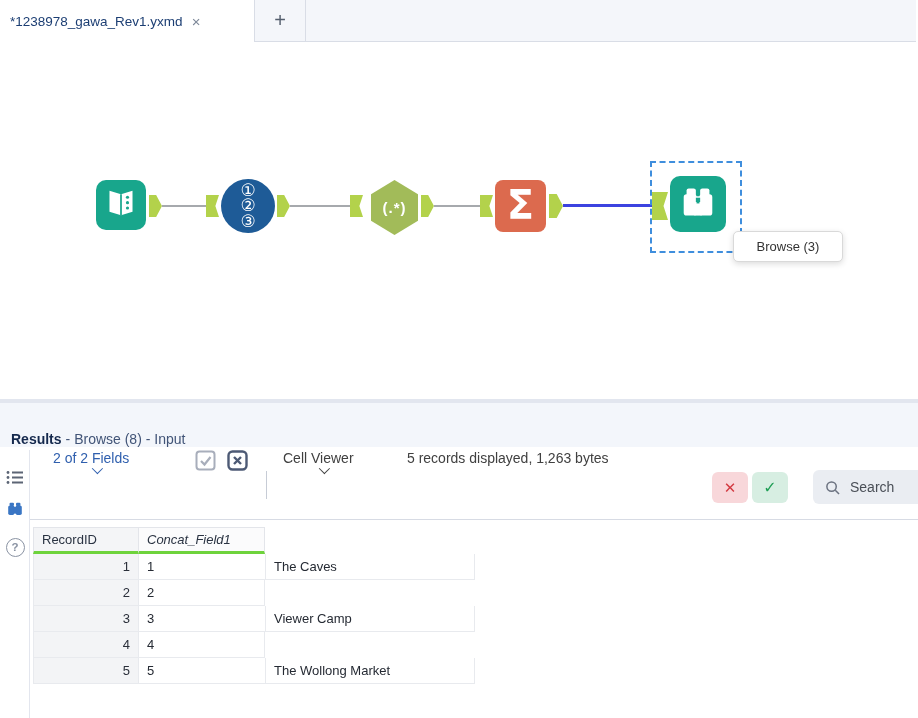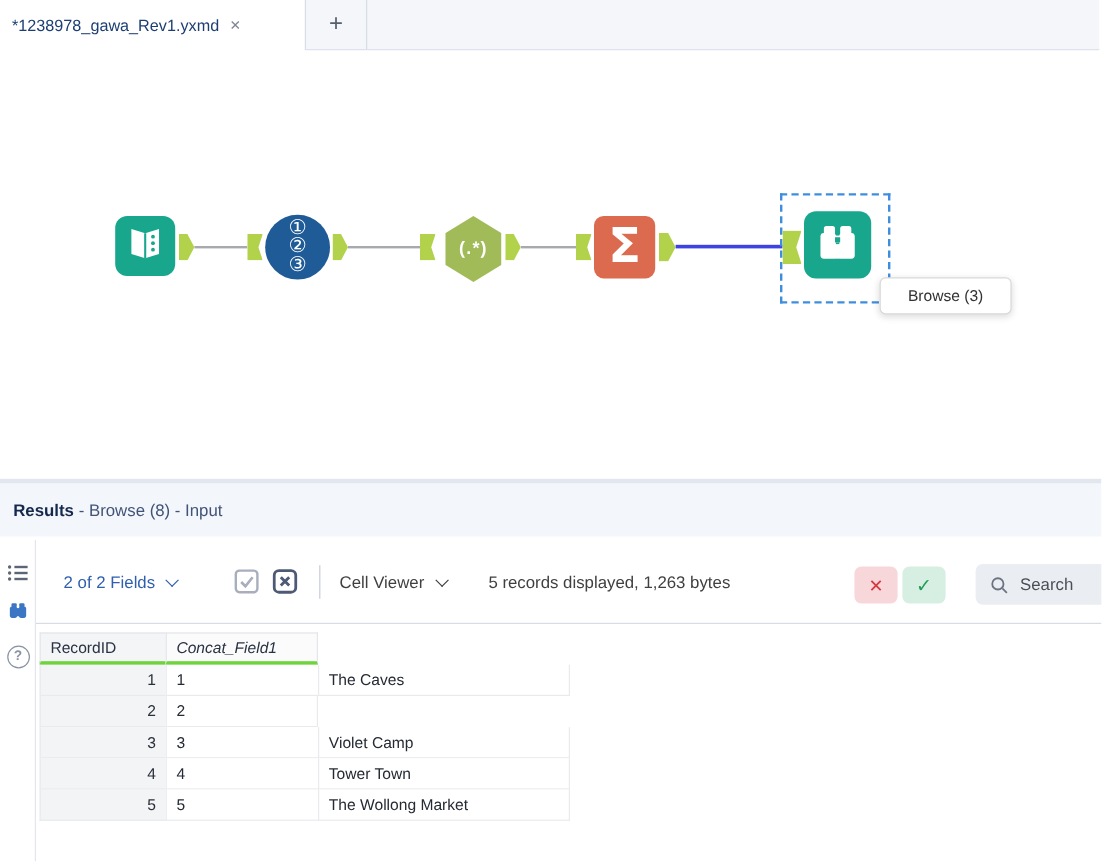--- a/index.html
+++ b/index.html
@@ -25,30 +25,30 @@
   .conn-selected{height:3px;background:#3c43e0;}
   .hex{clip-path:polygon(50% 0,100% 26%,100% 74%,50% 100%,0 74%,0 26%);}
   .regex-label{color:#fff;font-weight:bold;font-size:15px;letter-spacing:1px;}
   .sigma{color:#fff;font-size:40px;font-weight:bold;line-height:1;font-family:"DejaVu Sans",sans-serif;margin-top:-3px;}
   .rid-digits{display:flex;flex-direction:column;align-items:center;line-height:0.92;color:#fff;font-size:17px;font-family:"DejaVu Sans",sans-serif;}
   .selection-box{position:absolute;border:2px dashed #3f8edd;background:transparent;}
   .tooltip{position:absolute;background:#fff;border:1px solid #d9d9d9;border-radius:5px;box-shadow:0 2px 6px rgba(0,0,0,.14);display:flex;align-items:center;justify-content:center;font-size:13px;color:#333;}
 
   
   .res-topband{position:absolute;left:0;top:399px;width:918px;height:4px;background:#e2e6ef;}
-  .res-header{position:absolute;left:0;top:403px;width:918px;height:44px;background:#f3f6fb;display:flex;align-items:center;padding-left:11px;box-sizing:border-box;font-size:14px;}
+  .res-header{position:absolute;left:0;top:403px;width:918px;height:44px;background:#f3f6fb;display:flex;align-items:flex-end;padding-left:11px;box-sizing:border-box;font-size:14px;}
   .res-title-bold{font-weight:bold;color:#15294d;}
   .res-title-rest{color:#415477;margin-left:4px;}
 
   .rail{position:absolute;left:0;top:450px;width:30px;height:268px;background:#fff;border-right:1px solid #e3e6ee;box-sizing:border-box;}
   .rail-icon{position:absolute;left:0;width:30px;display:flex;align-items:center;justify-content:center;cursor:pointer;}
   .qmark{width:17px;height:17px;border:1.6px solid #8a93a3;border-radius:50%;color:#8a93a3;font-size:11.5px;display:flex;align-items:center;justify-content:center;font-weight:bold;}
 
   .toolbar{position:absolute;left:30px;top:450px;width:888px;height:70px;background:#fff;border-bottom:1px solid #d7dbe4;box-sizing:border-box;}
-  .tb-item{position:absolute;top:0;height:69px;display:flex;align-items:center;}
+  .tb-item{position:absolute;top:0;height:69px;display:flex;align-items:center;flex-direction:column;}
   .fields-dd{color:#2f5fae;font-size:14px;cursor:pointer;}
   .chev{display:inline-block;width:7px;height:7px;border-right:1.7px solid currentColor;border-bottom:1.7px solid currentColor;transform:rotate(45deg) translateY(-2px);margin-left:9px;}
   .tb-divider{position:absolute;left:236px;top:21px;width:1px;height:28px;background:#c7ccd6;}
   .dark-label{color:#404040;font-size:14px;}
   .btn-x{position:absolute;left:682px;top:22px;width:36px;height:31px;border-radius:6px;background:#f8d7da;color:#d33a41;display:flex;align-items:center;justify-content:center;font-size:15px;font-weight:bold;cursor:pointer;}
   .btn-check{position:absolute;left:722px;top:22px;width:36px;height:31px;border-radius:6px;background:#d7eee2;color:#1f9e55;display:flex;align-items:center;justify-content:center;font-size:16px;font-weight:bold;cursor:pointer;}
   .searchbox{position:absolute;left:783px;top:20px;width:135px;height:34px;border-radius:6px;background:#eaedf2;display:flex;align-items:center;padding-left:12px;box-sizing:border-box;}
   .searchbox input{border:none;background:transparent;outline:none;font-size:14px;color:#33383f;width:80px;margin-left:8px;font-family:"Liberation Sans",sans-serif;}
   .searchbox input::placeholder{color:#4a4f57;opacity:1;}
 
@@ -226,27 +226,26 @@
         </div>
 
         <div class="grid-row">
           <div class="cell num">2</div>
           <div class="cell">2</div>
         </div>
 
         <div class="grid-row">
           <div class="cell num">3</div>
           <div class="cell">3</div>
-          <div class="cell">Violet Camp</div>
+          <div class="cell">Viewer Camp</div>
         </div>
 
         <div class="grid-row">
           <div class="cell num">4</div>
           <div class="cell">4</div>
-          <div class="cell">Tower Town</div>
         </div>
 
         <div class="grid-row">
           <div class="cell num">5</div>
           <div class="cell">5</div>
           <div class="cell">The Wollong Market</div>
         </div>
       </div>
   </div>
 

